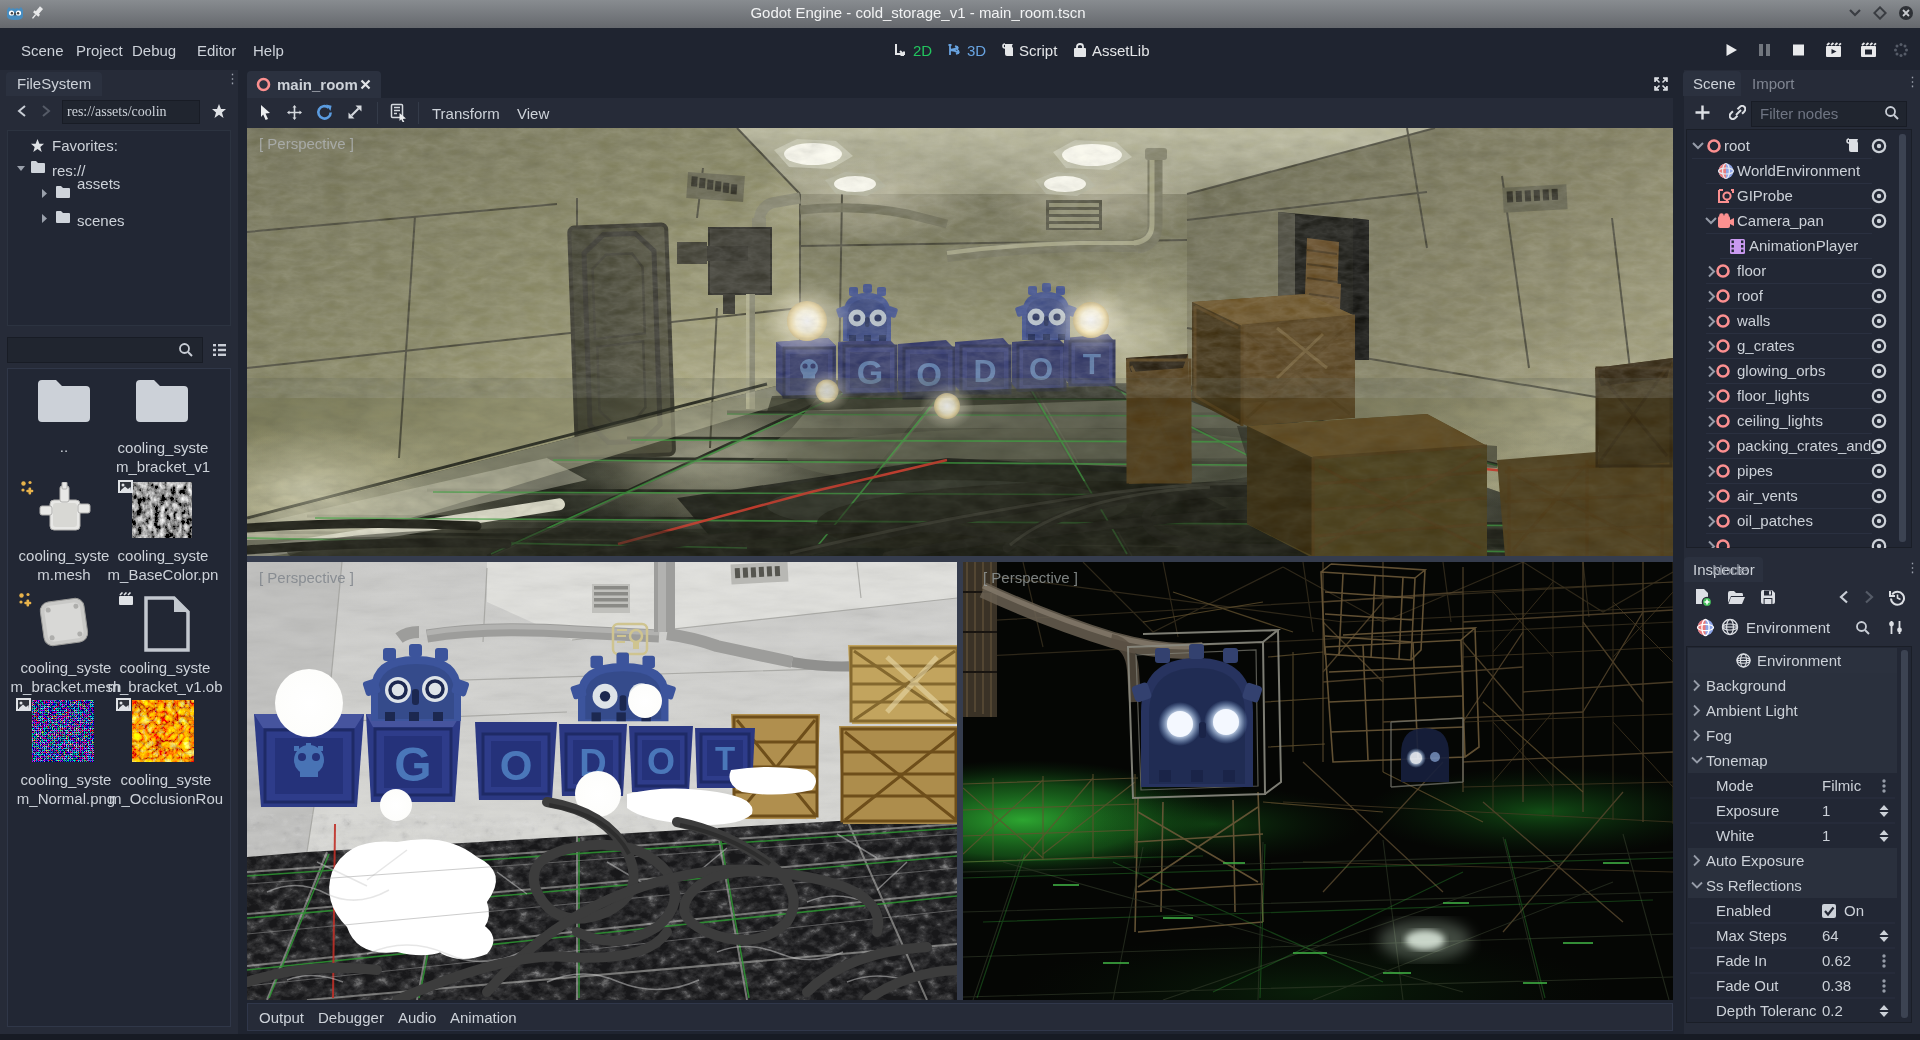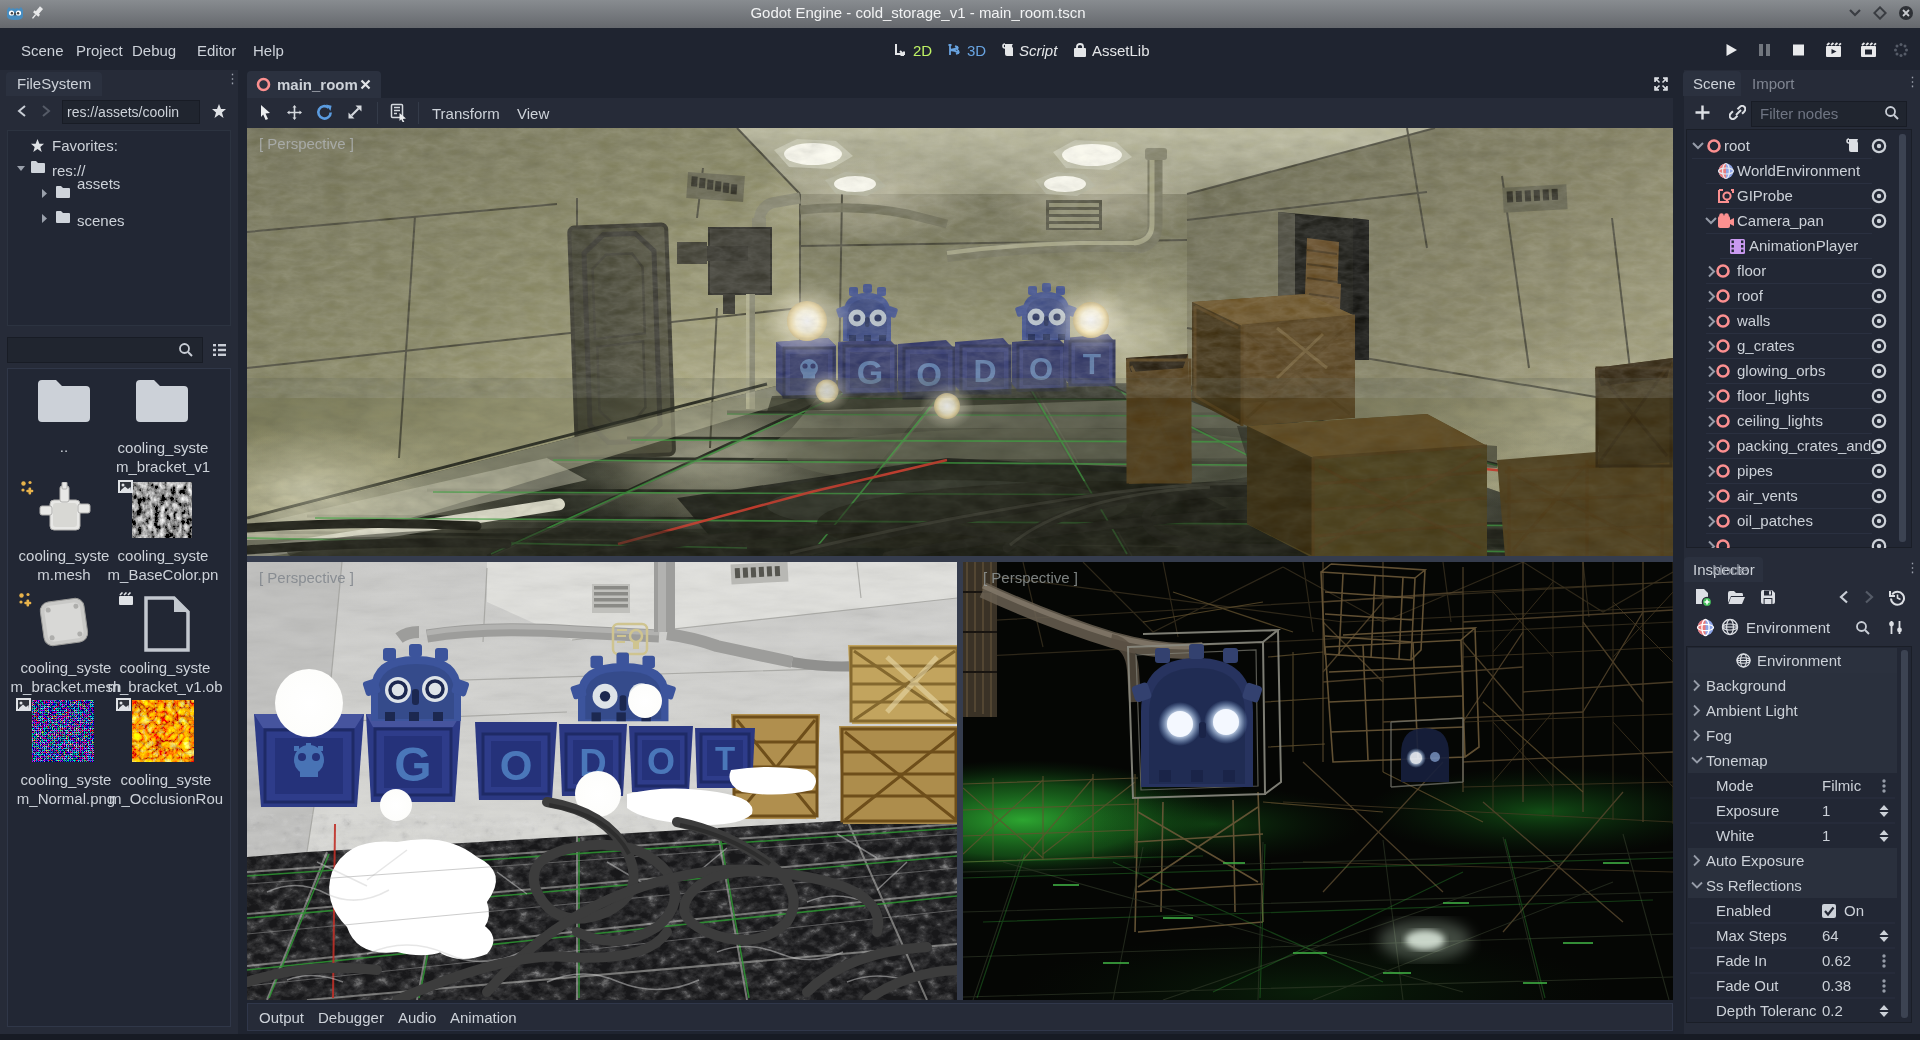--- a/index.html
+++ b/index.html
@@ -48,30 +48,30 @@
 <div class="abs" style="left:0;top:28px;width:1920px;height:42px;background:#1f2430;"></div>
 <div class="abs txt" style="left:21px;top:42px;">Scene</div>
 <div class="abs txt" style="left:76px;top:42px;">Project</div>
 <div class="abs txt" style="left:132px;top:42px;">Debug</div>
 <div class="abs txt" style="left:197px;top:42px;">Editor</div>
 <div class="abs txt" style="left:253px;top:42px;">Help</div>
 
 <svg class="abs" style="left:893px;top:42px;" width="16" height="16" viewBox="0 0 16 16">
       <path d="M3 2 V12 H10 M7 9 L11 13 M11 13 V9.5 M11 13 H7.5" stroke="#e4e6e8" stroke-width="2" fill="none"></path>
     </svg>
-<div class="abs txt" style="left:913px;top:42px;color:#bef264;">2D</div>
+<div class="abs txt" style="left:913px;top:42px;color:#22c55e;">2D</div>
 <svg class="abs" style="left:947px;top:42px;" width="17" height="16" viewBox="0 0 17 16">
       <path d="M3 3 V13 M3 8 Q8 8 11 5 M3 8 Q8 8 12 11 M11 5 l-3 -1 m3 1 l-1 3 M12 11 l-3 1 m3 -1 l-1 -3 M1.5 3 h3" stroke="#68a3e0" stroke-width="1.8" fill="none"></path>
     </svg>
 <div class="abs txt" style="left:967px;top:42px;color:#68a3e0;">3D</div>
 <svg class="abs" style="left:1001px;top:42px;" width="15" height="16" viewBox="0 0 15 16">
       <path d="M4 2 H12 Q10 4 12 6 V14 H6 Q4 14 4 12 Z" fill="#e4e6e8"></path>
       <path d="M4 2 Q2 2 2 4 Q2 6 4 6 H6" fill="none" stroke="#e4e6e8" stroke-width="1.6"></path>
     </svg>
-<div class="abs txt" style="left:1019px;top:42px;color:#e4e6e8;font-style:italic;">Script</div>
+<div class="abs txt" style="left:1019px;top:42px;color:#e4e6e8;">Script</div>
 <svg class="abs" style="left:1072px;top:42px;" width="16" height="16" viewBox="0 0 16 16">
       <rect x="2" y="6" width="12" height="9" rx="1" fill="#e4e6e8"></rect>
       <path d="M5 6 V4.5 Q5 2 8 2 Q11 2 11 4.5 V6" fill="none" stroke="#e4e6e8" stroke-width="1.8"></path>
     </svg>
 <div class="abs txt" style="left:1092px;top:42px;color:#e4e6e8;">AssetLib</div>
 
 <svg class="abs" style="left:1725px;top:43px;" width="13" height="14" viewBox="0 0 13 14">
       <path d="M1.5 1 L12 7 L1.5 13 Z" fill="#e8e9eb"></path>
     </svg>
 <svg class="abs" style="left:1758px;top:43px;" width="13" height="14" viewBox="0 0 13 14">
@@ -110,21 +110,21 @@
 <div class="abs txt" style="left:17px;top:75px;">FileSystem</div>
 <div class="abs" style="left:226px;top:76px;width:4px;height:16px;color:#9aa0ab;font-size:13px;line-height:5px;">⋮</div>
 
 <svg class="abs" style="left:16px;top:104px;" width="12" height="14" viewBox="0 0 12 14">
       <path d="M9 2 L3 7 L9 12" stroke="#c9ced6" stroke-width="2" fill="none"></path>
     </svg>
 <svg class="abs" style="left:40px;top:104px;" width="12" height="14" viewBox="0 0 12 14">
       <path d="M3 2 L9 7 L3 12" stroke="#555b67" stroke-width="2" fill="none"></path>
     </svg>
 <div class="abs" style="left:62px;top:100px;width:138px;height:24px;background:#20252f;border:1px solid #181c25;"></div>
-<div class="abs txt" style="left:67px;top:104px;font-size:14px;">res://assets/coolin</div>
+<div class="abs txt" style="left:67px;top:104px;font-size:14px;font-family:Liberation Serif, serif;">res://assets/coolin</div>
 <svg class="abs" style="left:211px;top:103px;" width="16" height="16" viewBox="0 0 16 16">
       <path d="M8 1 L10 6 L15 6 L11 9.5 L12.5 15 L8 11.8 L3.5 15 L5 9.5 L1 6 L6 6 Z" fill="#dfe2e6"></path>
     </svg>
 
 <div class="abs" style="left:7px;top:130px;width:224px;height:196px;background:#222734;border:1px solid #2c3340;"></div>
 <svg class="abs" style="left:30px;top:138px;" width="15" height="15" viewBox="0 0 16 16">
       <path d="M8 1 L10 6 L15 6 L11 9.5 L12.5 15 L8 11.8 L3.5 15 L5 9.5 L1 6 L6 6 Z" fill="#dfe2e6"></path>
     </svg>
 <div class="abs txt" style="left:52px;top:137px;">Favorites:</div>
 <svg class="abs" style="left:16px;top:163px;" width="10" height="10" viewBox="0 0 10 10">

